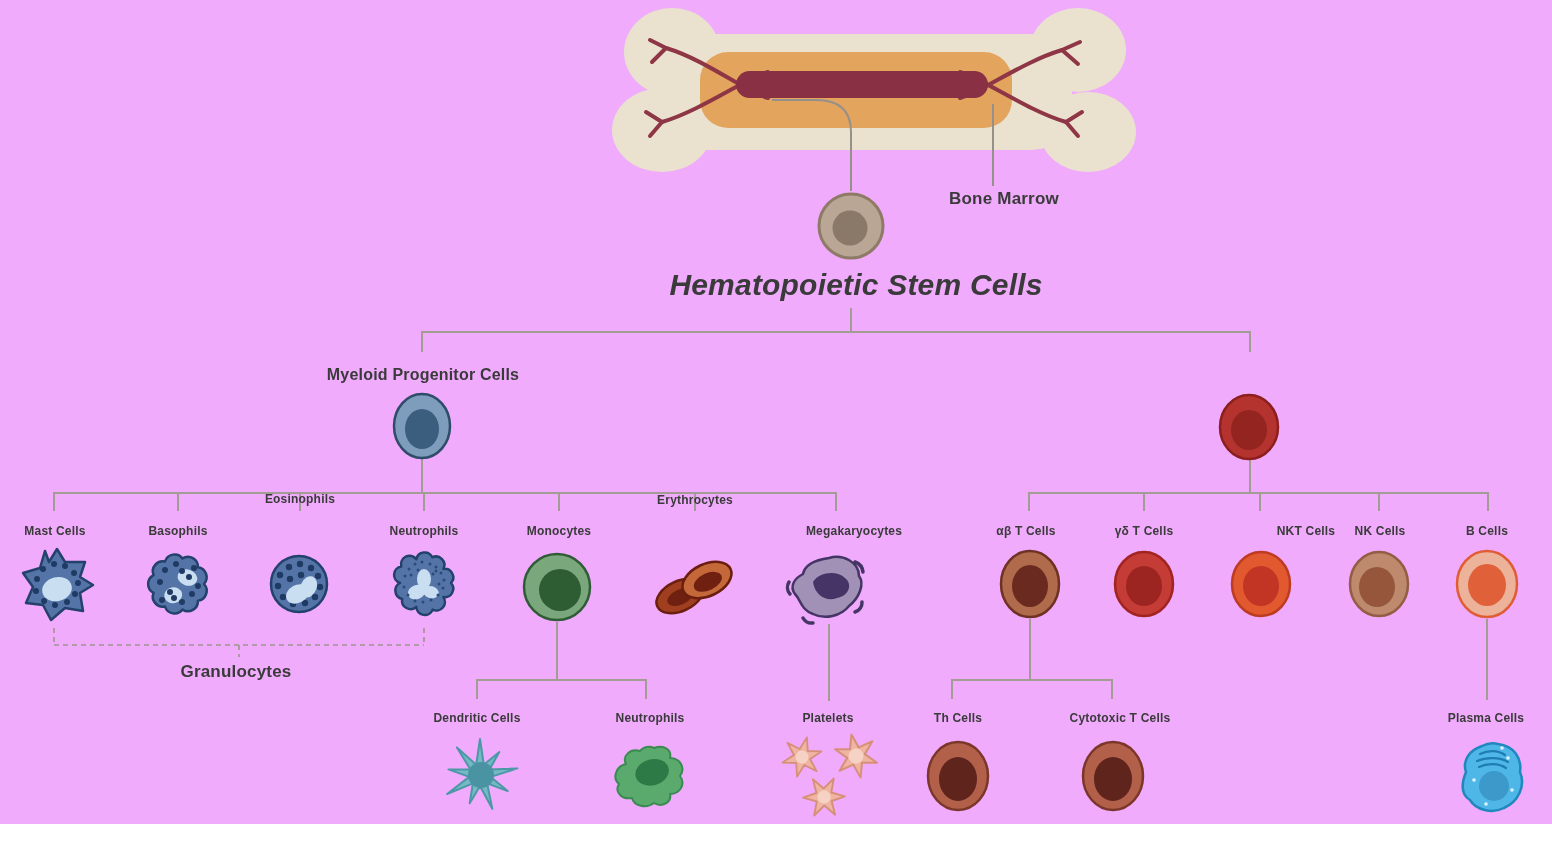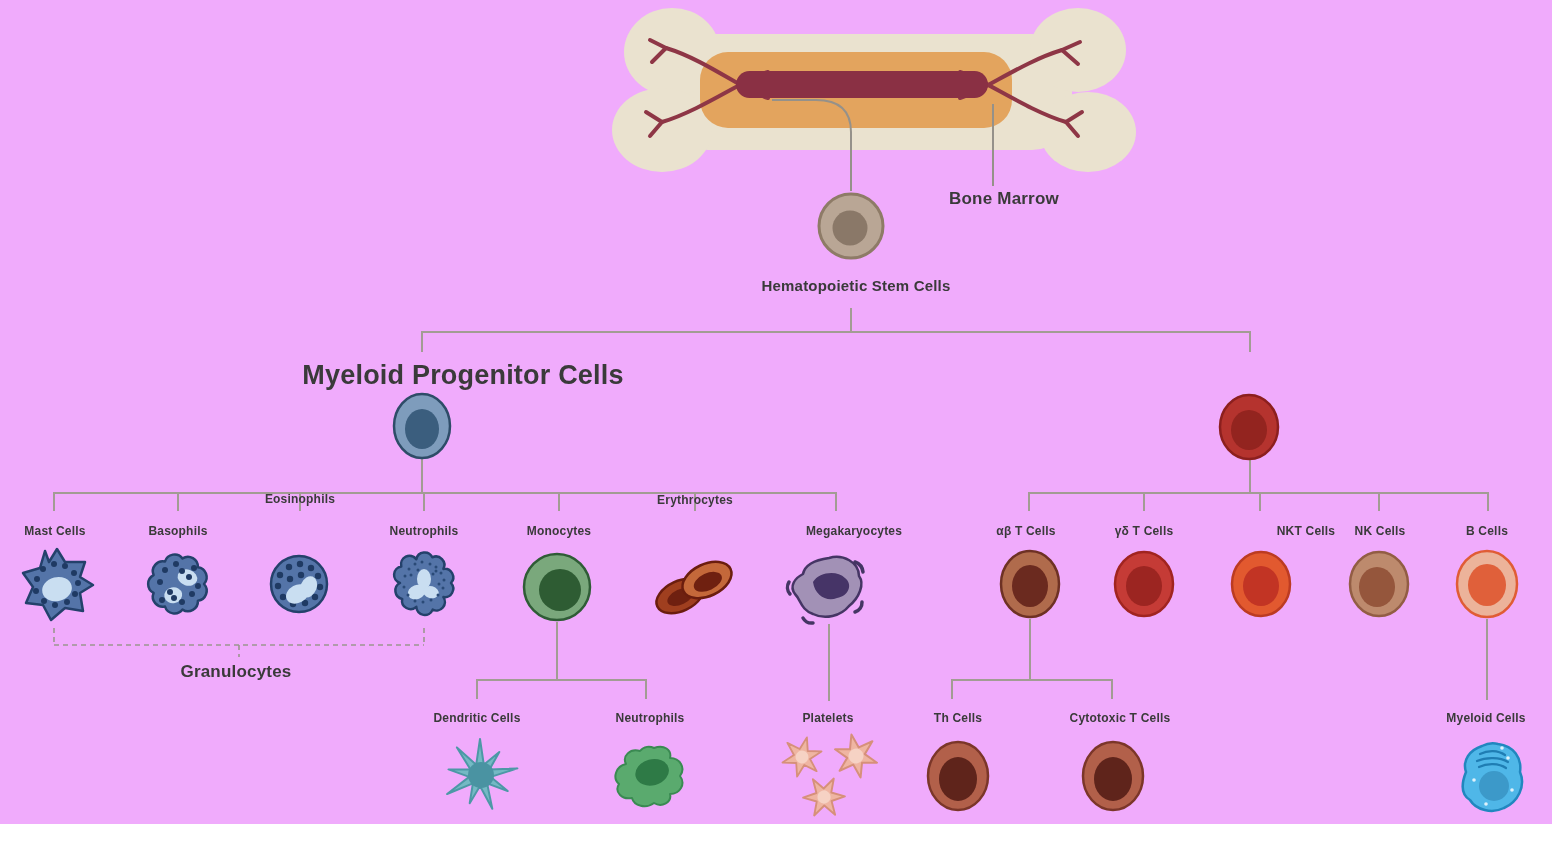--- a/index.html
+++ b/index.html
@@ -1,22 +1,22 @@
 <!DOCTYPE html>
 <html><head>
 <meta charset="utf-8">
 <style>
   html,body{margin:0;padding:0;background:#ffffff;}
   #canvas{position:relative;width:1552px;height:824px;background:#f0abfc;overflow:hidden;
           font-family:"Liberation Sans","DejaVu Sans",sans-serif;}
   #art{position:absolute;left:0;top:0;}
   .lbl{position:absolute;transform:translate(-50%,-50%);white-space:nowrap;
        font-weight:700;color:#3a3a3a;letter-spacing:.2px;font-size:12px;}
-  .lbl-xl{font-size:15px;}
-  .lbl-lg{font-size:27px;margin-left:40px;}
+  .lbl-xl{font-size:30px;font-style:italic;}
+  .lbl-lg{font-size:16px;}
   .lbl-md{font-size:17px;}
   .lbl-gr{font-size:17px;}
 </style>
 </head>
 <body>
 
 <div id="canvas">
 
 <svg id="art" width="1552" height="850" viewBox="0 0 1552 850">
 
@@ -296,15 +296,15 @@
   <div class="lbl" style="left:1380px;top:531px">NK Cells</div>
   <div class="lbl" style="left:1487px;top:531px">B Cells</div>
 
   <div class="lbl lbl-gr" style="left:236px;top:672px">Granulocytes</div>
 
   <div class="lbl" style="left:477px;top:718px">Dendritic Cells</div>
   <div class="lbl" style="left:650px;top:718px">Neutrophils</div>
   <div class="lbl" style="left:828px;top:718px">Platelets</div>
   <div class="lbl" style="left:958px;top:718px">Th Cells</div>
   <div class="lbl" style="left:1120px;top:718px">Cytotoxic T Cells</div>
-  <div class="lbl" style="left:1486px;top:718px">Myeloid Cells</div>
+  <div class="lbl" style="left:1486px;top:718px">Plasma Cells</div>
 
 </div>
 
 </body></html>

